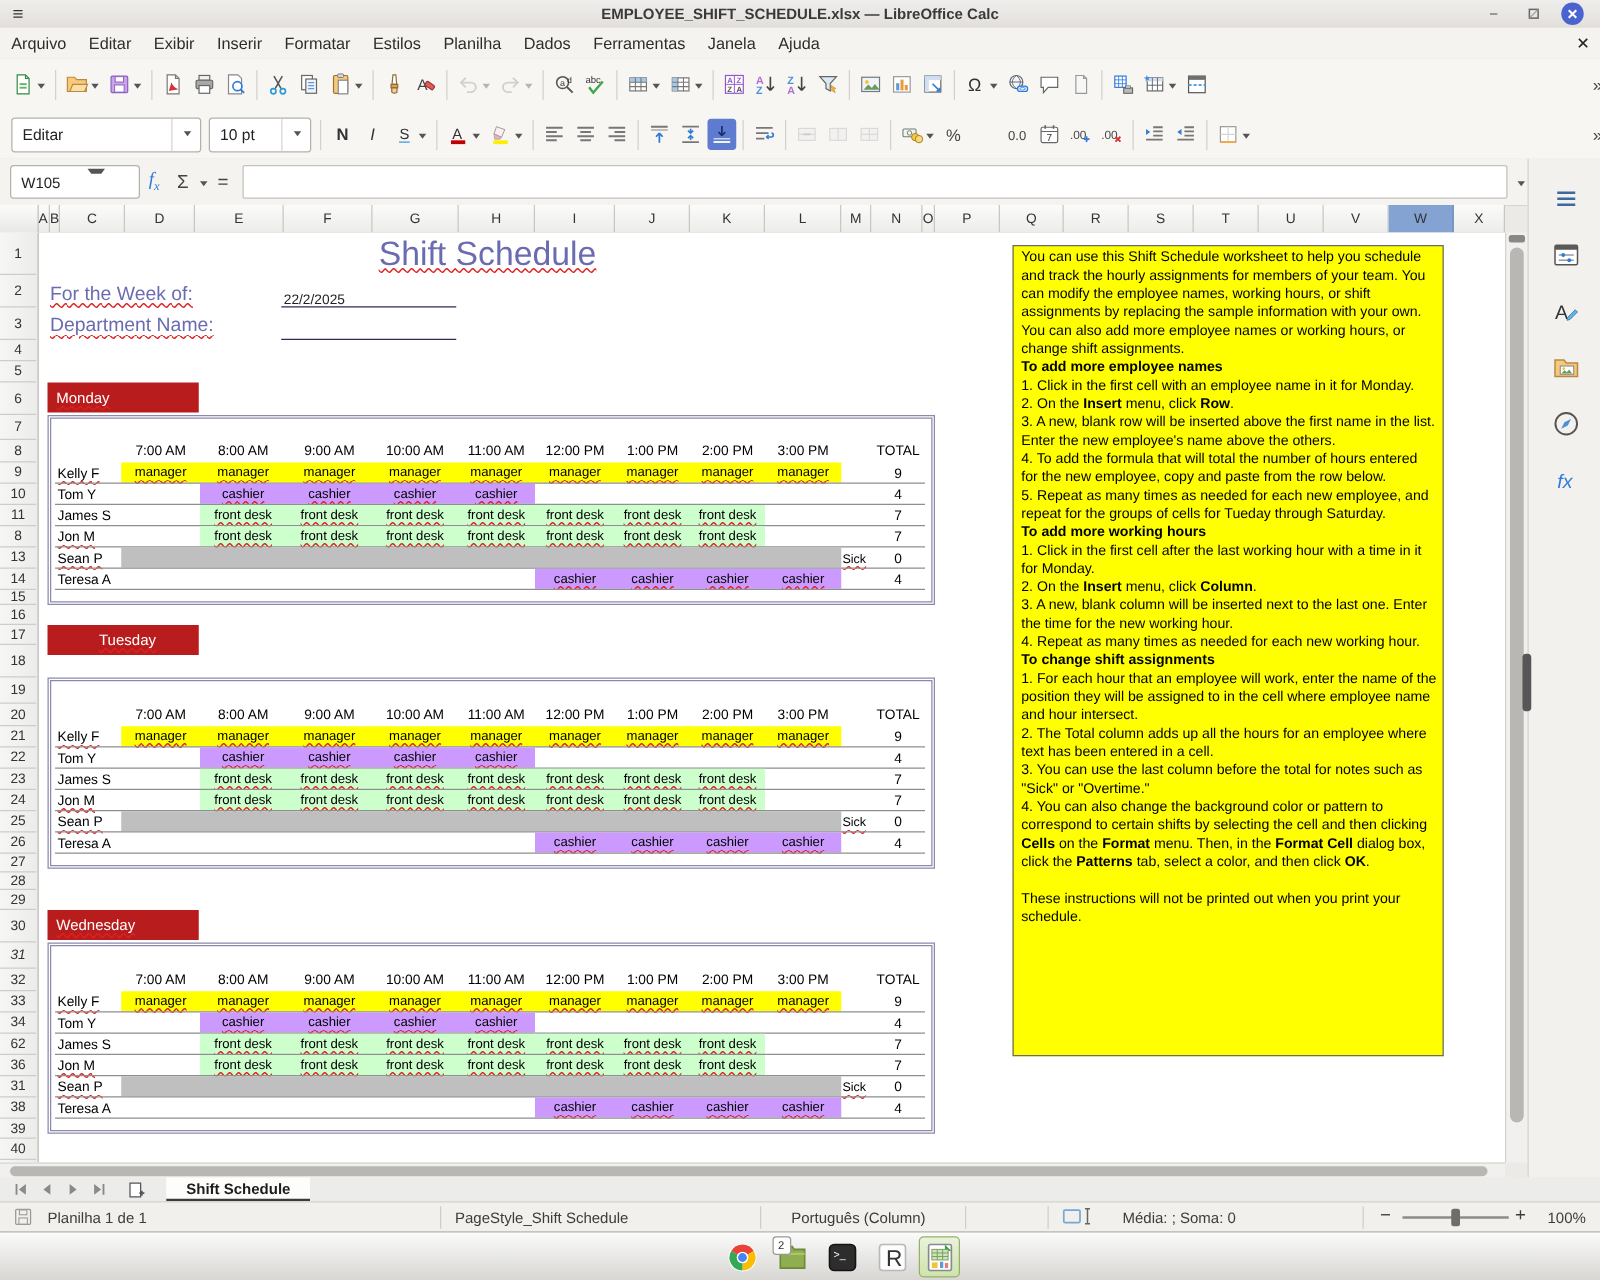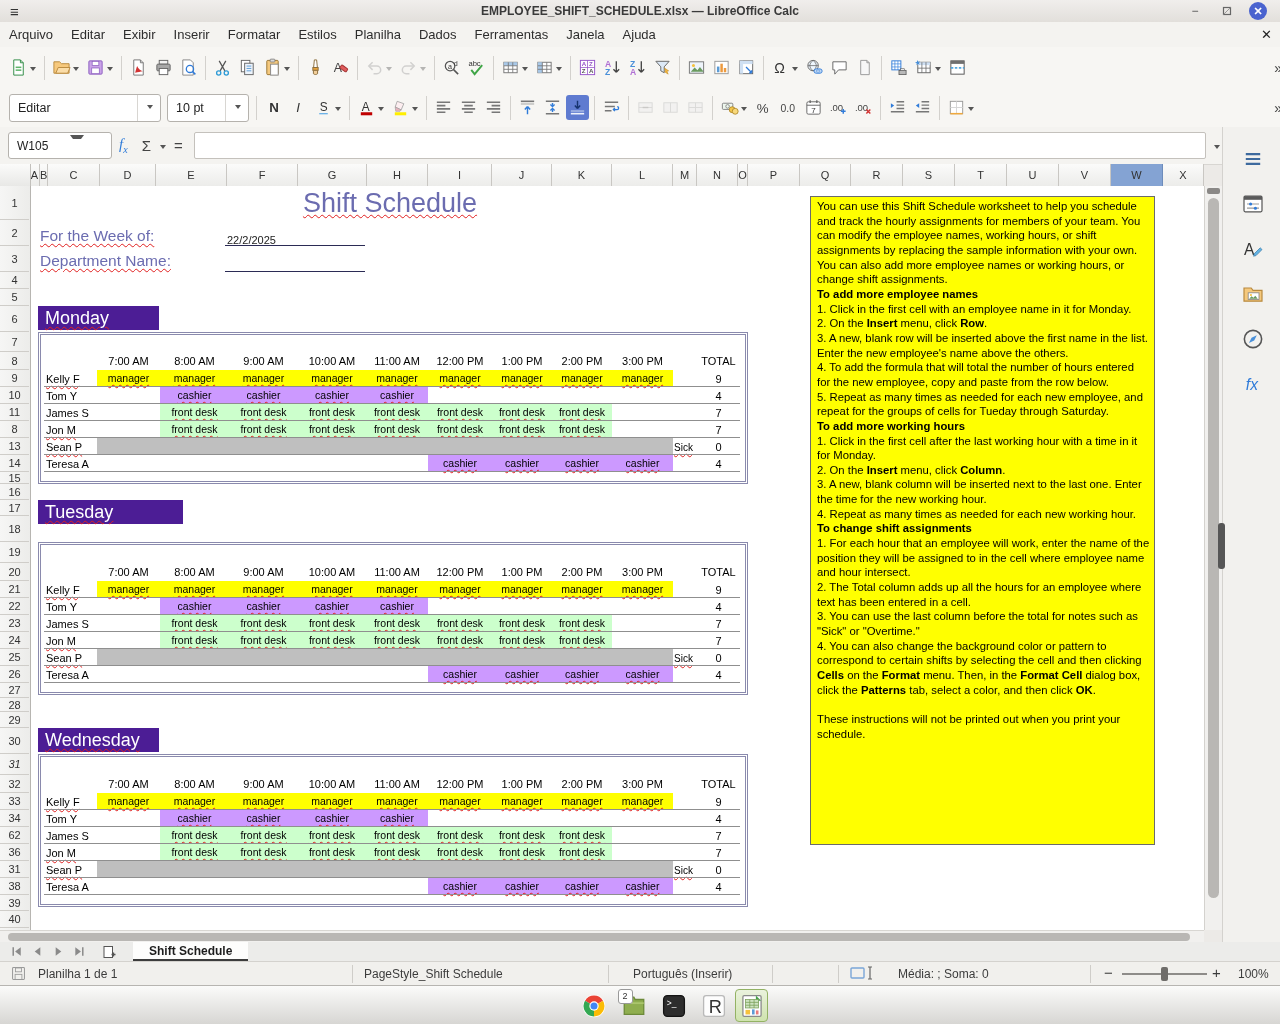--- a/index.html
+++ b/index.html
@@ -43,21 +43,21 @@
   .colcell{position:absolute;top:0;height:22px;line-height:22px;text-align:center;font-size:11px;color:#333;border-right:1px solid #c9c7c3;box-sizing:border-box}
   .colcell.sel{background:#84a3d3;border-right-color:#6d8cbb}
   
   #sheet{left:0;top:186px;width:1204px;height:744px;background:#fff;overflow:hidden}
   #rowhdr{position:absolute;left:0;top:0;width:30px;height:744px;background:linear-gradient(90deg,#f6f6f5,#ececea);border-right:1px solid #b7b5b1}
   .rowcell{position:absolute;left:0;width:29px;text-align:center;font-size:11px;color:#333;border-bottom:1px solid #cfcdc9;box-sizing:border-box;display:flex;align-items:center;justify-content:center}
   .sp{text-decoration-line:underline;text-decoration-style:wavy;text-decoration-color:#e02020;text-decoration-thickness:1px;text-underline-offset:2px}
   #sheet-title{left:160px;top:2px;width:460px;text-align:center;font-size:27px;color:#6b6cb0}
   .hdrlbl{font-size:15.5px;color:#6b6cb0}
   .cellline{background:#2b2b55;height:1px}
-  .dayband{background:#4c1d95;color:#fff;font-size:18px;line-height:24px;padding-left:7px;box-sizing:border-box}
+  .dayband{background:#b91c1c;color:#fff;font-size:12px;line-height:24px;padding-left:7px;box-sizing:border-box}
   .dayframe{border:1px solid #8a8aad;outline:1px solid #8a8aad;outline-offset:-3px;background:#fff;box-sizing:border-box}
   .tcell{position:absolute;font-size:11px;color:#000;text-align:center;display:flex;align-items:flex-end;justify-content:center;box-sizing:border-box}
   .ename{position:absolute;font-size:11px;color:#000;display:flex;align-items:flex-end;padding-left:1px;box-sizing:border-box}
   .role{position:absolute;font-size:10.5px;color:#000;display:flex;align-items:flex-end;justify-content:center;box-sizing:border-box;padding-bottom:1px}
   .rowline{position:absolute;height:1px;background:#8f8f8f}
   .notecell{position:absolute;font-size:10px;color:#000;display:flex;align-items:flex-end}
   
   #note-box{left:810px;top:10px;width:345px;height:649px;background:#ffff00;border:1px solid #6b6b6b;box-sizing:border-box}
   #note-text{position:absolute;left:6px;top:2px;width:333px;font-size:11.3px;line-height:14.65px;color:#000}
   
@@ -577,21 +577,21 @@
         <span class="dd"></span>
       </span>
       <span class="tbtn">
         <span style="display: flex;">
           <svg width="19" height="19" viewBox="0 0 20 20">
             <text x="3" y="15.5" font-size="14" fill="#444">%</text>
           </svg>
         </span>
       </span>
       <span class="tbtn">
-        <span style="display: flex;">
+        <span style="display: flex; margin-left: 26px;">
           <svg width="19" height="19" viewBox="0 0 20 20">
             <text x="1.5" y="14.5" font-size="11" fill="#444">0.0</text>
           </svg>
         </span>
       </span>
       <span class="tbtn">
         <span style="display: flex;">
           <svg width="19" height="19" viewBox="0 0 20 20">
             <rect x="3" y="4" width="14" height="13" rx="1.5" fill="#fff" stroke="#666"></rect>
             <path d="M3 7.6h14" stroke="#666"></path>
@@ -878,21 +878,21 @@
         <span class="sp">cashier</span>
       </div>
       <div class="role" style="position: absolute; left: 552px; top: 269px; width: 60px; height: 15px;">
         <span class="sp">cashier</span>
       </div>
       <div class="role" style="position: absolute; left: 612px; top: 269px; width: 61px; height: 15px;">
         <span class="sp">cashier</span>
       </div>
       <div class="tcell" style="position: absolute; left: 697px; top: 269px; width: 43px; height: 15px;">4</div>
       <div class="rowline" style="position: absolute; left: 44px; top: 285px; width: 696px;"></div>
-      <div class="abs dayband" style="position: absolute; left: 38px; top: 314px; width: 145px; height: 24px;"><span class="sp">Tuesday</span></div>
+      <div class="abs dayband" style="position: absolute; left: 38px; top: 314px; width: 121px; height: 24px; text-align: center;"><span class="sp">Tuesday</span></div>
       <div class="abs dayframe" style="position: absolute; left: 38px; top: 356px; width: 710px; height: 153px;"></div>
       <div class="tcell" style="position: absolute; left: 97px; top: 377px; width: 63px; height: 15px;">7:00 AM</div>
       <div class="tcell" style="position: absolute; left: 160px; top: 377px; width: 69px; height: 15px;">8:00 AM</div>
       <div class="tcell" style="position: absolute; left: 229px; top: 377px; width: 69px; height: 15px;">9:00 AM</div>
       <div class="tcell" style="position: absolute; left: 298px; top: 377px; width: 68px; height: 15px;">10:00 AM</div>
       <div class="tcell" style="position: absolute; left: 366px; top: 377px; width: 62px; height: 15px;">11:00 AM</div>
       <div class="tcell" style="position: absolute; left: 428px; top: 377px; width: 64px; height: 15px;">12:00 PM</div>
       <div class="tcell" style="position: absolute; left: 492px; top: 377px; width: 60px; height: 15px;">1:00 PM</div>
       <div class="tcell" style="position: absolute; left: 552px; top: 377px; width: 60px; height: 15px;">2:00 PM</div>
       <div class="tcell" style="position: absolute; left: 612px; top: 377px; width: 61px; height: 15px;">3:00 PM</div>
@@ -1279,21 +1279,21 @@
   <span class="st" style="left:10px;top:3px">
     <svg width="17" height="17" viewBox="0 0 20 20">
         <rect x="3" y="3" width="14" height="14" rx="1" fill="none" stroke="#9a9a9a" stroke-width="1.2"></rect>
         <rect x="6.5" y="3.5" width="7" height="4.5" fill="none" stroke="#9a9a9a"></rect>
         <rect x="6" y="11" width="8" height="6" fill="none" stroke="#9a9a9a"></rect>
       </svg></span>
   <span class="st" style="left:38px">Planilha 1 de 1</span>
   <span class="ssep" style="left:352px"></span>
   <span class="st" style="left:364px">PageStyle_Shift Schedule</span>
   <span class="ssep" style="left:608px"></span>
-  <span class="st" style="left:633px">Português (Inserir)</span>
+  <span class="st" style="left:633px">Português (Column)</span>
   <span class="ssep" style="left:772px"></span>
   <span class="st" style="left:850px;top:3px">
     <svg width="26" height="17" viewBox="0 0 26 17">
         <rect x="1" y="3" width="13" height="10" rx="1" fill="none" stroke="#7aa5d8" stroke-width="1.4"></rect>
         <path d="M20 2v12M18 2h4M18 14h4" stroke="#666" stroke-width="1.2"></path>
       </svg></span>
   <span class="ssep" style="left:838px"></span>
   <span class="st" style="left:898px">Média: ; Soma: 0</span>
   <span class="ssep" style="left:1090px"></span>
   <span class="st" style="left:1104px;font-size:15px;top:-1px">−</span>

